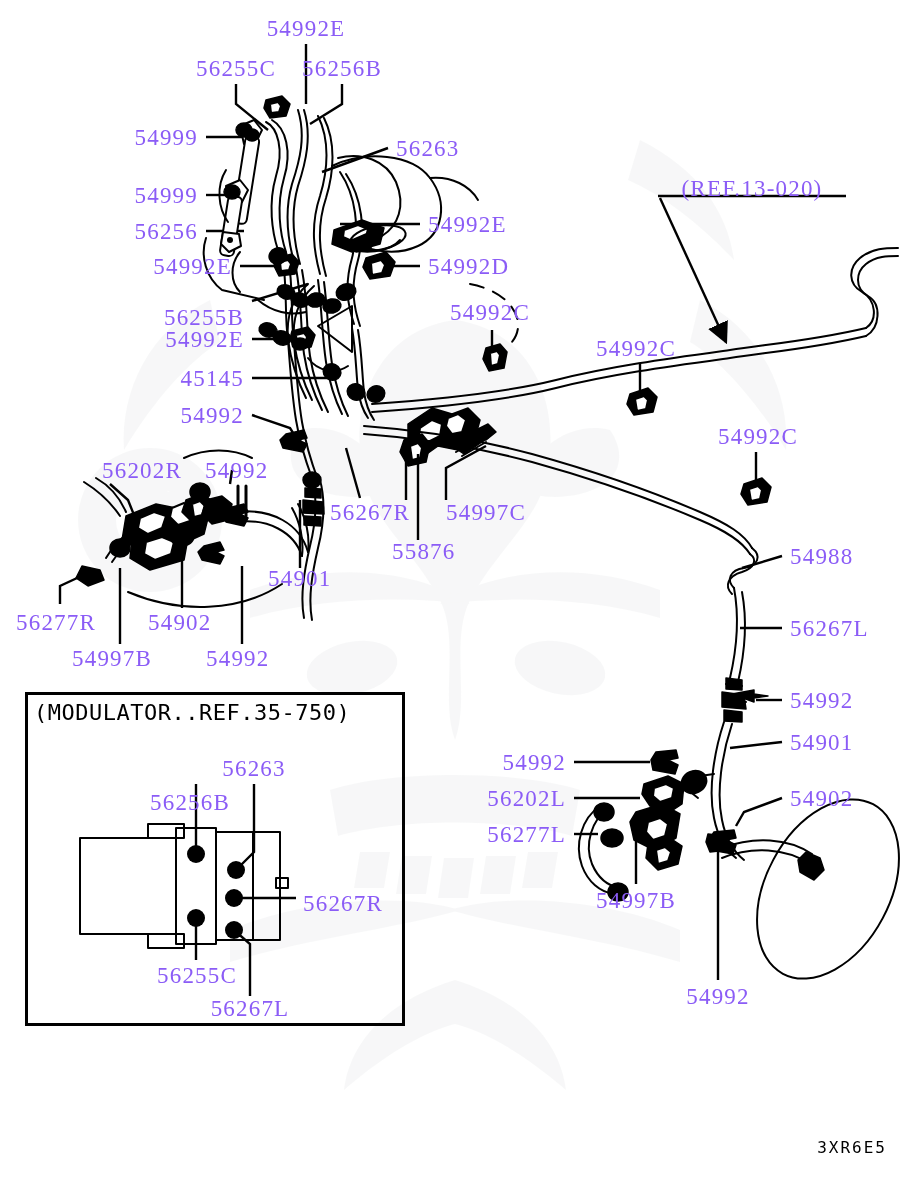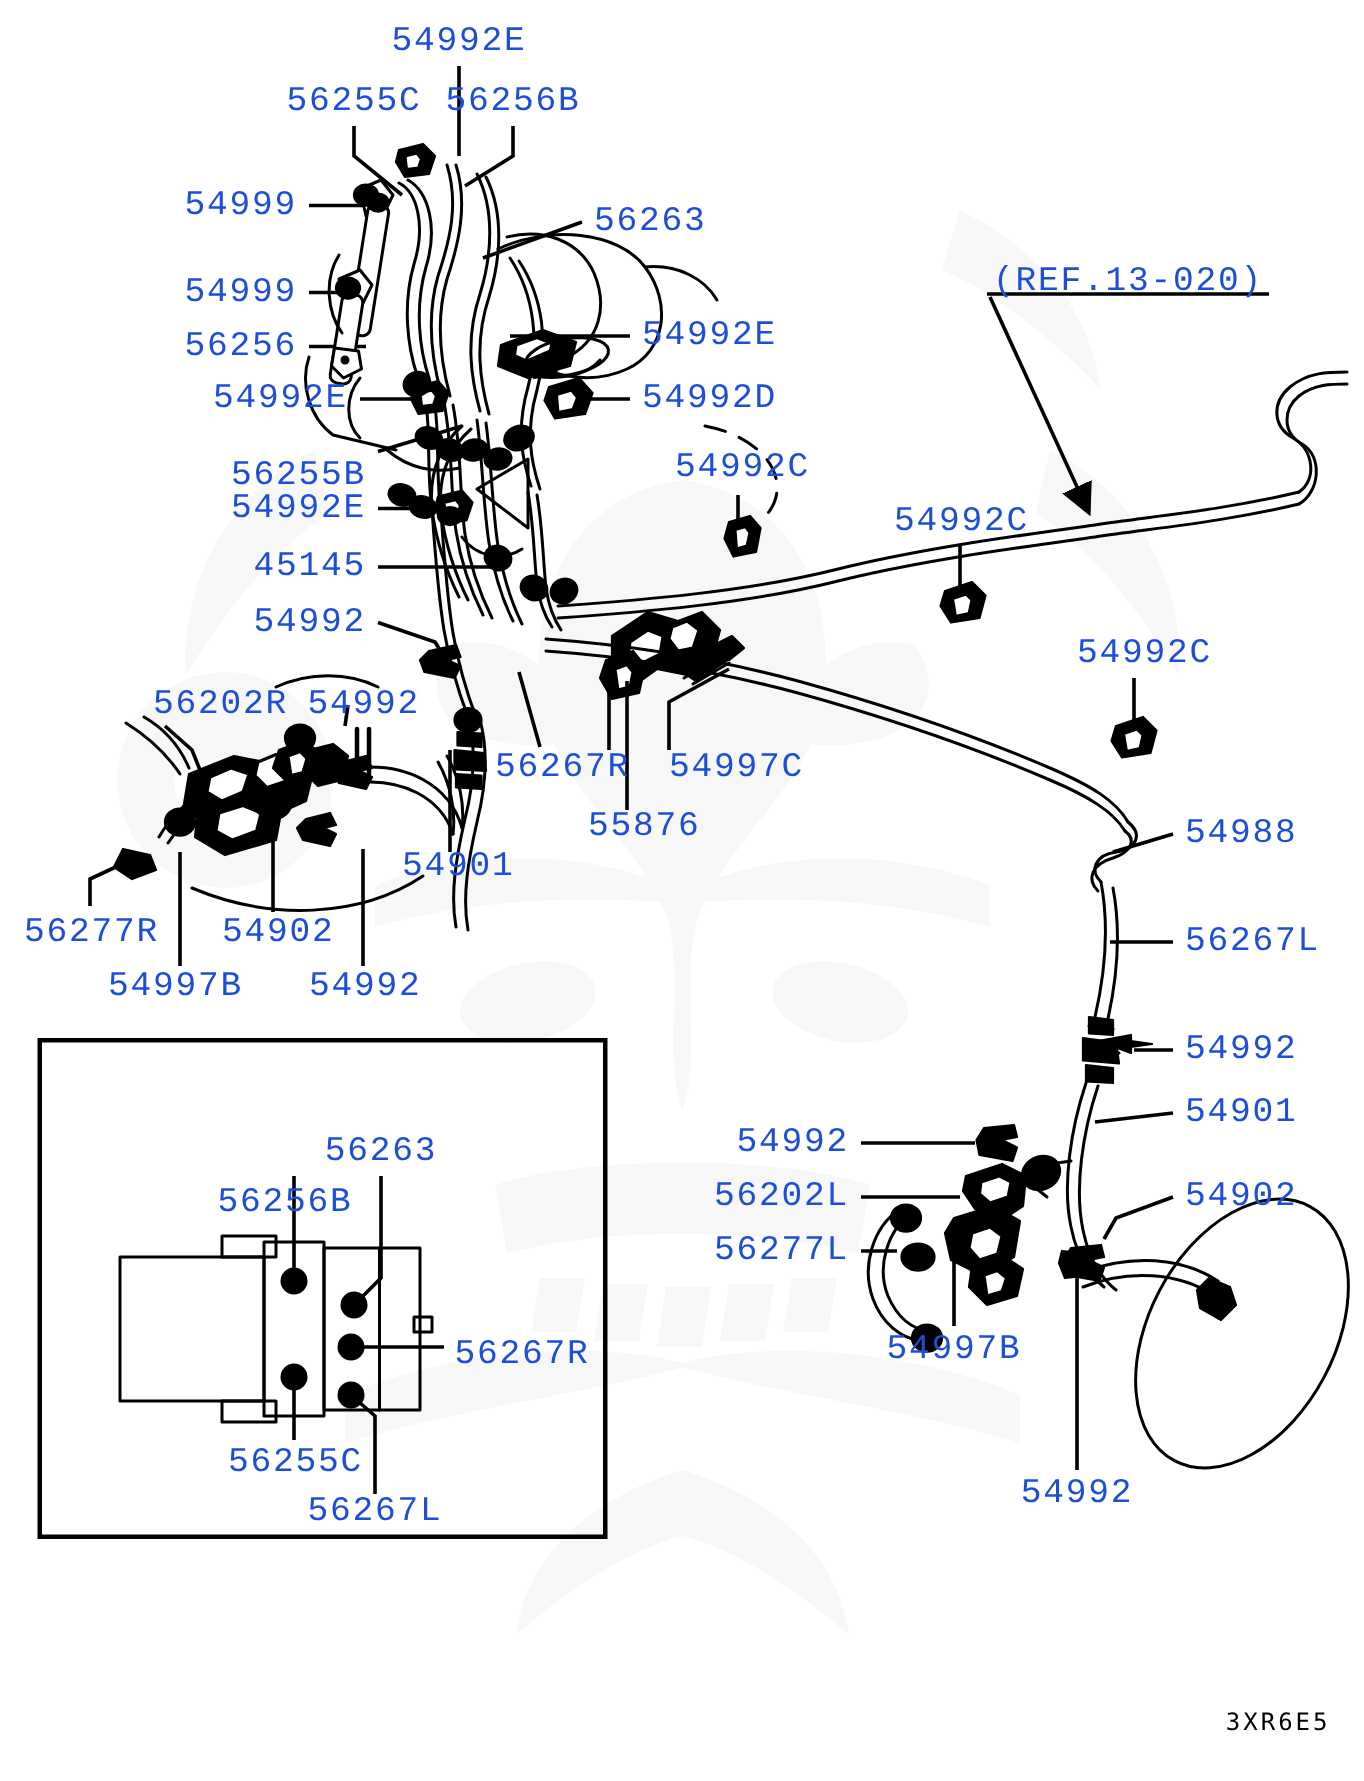--- a/index.html
+++ b/index.html
@@ -24,24 +24,24 @@
   }
   
   #art{
     position:absolute; left:0; top:0;
     width:909px; height:1187px;
     pointer-events:none;
   }
   
   .lbl{
     position:absolute;
-    font-family:Liberation Mono, monospace;
+    font-family:Liberation Serif, serif;
     font-size:23px;
     letter-spacing:1.2px;
-    color:#1d4ed8;
+    color:#8b5cf6;
     white-space:pre;
     line-height:1;
   }
   .lbl.r{ text-align:left; transform:translate(-100%,-50%); }
   .lbl.l{ text-align:left;  transform:translate(0,-50%); }
   .lbl.c{ text-align:center;transform:translate(-50%,-50%); }
   
   #modbox{
     position:absolute;
     left:25px; top:692px;
@@ -390,20 +390,21 @@
 
       <path class="lead" d="M196 784 L196 854"></path>
       <path class="lead" d="M254 784 L254 852 L236 870"></path>
       <path class="lead" d="M296 898 L234 898"></path>
       <path class="lead" d="M196 960 L196 918"></path>
       <path class="lead" d="M250 996 L250 944 L234 930"></path>
     </g>
   </svg>
 
   <div id="modbox"></div>
+  <div id="modtitle">(MODULATOR..REF.35-750)</div>
 
   <div id="labels-top">
       <div class="lbl c" style="left: 306px; top: 28px;">54992E</div>
       <div class="lbl c" style="left: 236px; top: 68px;">56255C</div>
       <div class="lbl c" style="left: 342px; top: 68px;">56256B</div>
       <div class="lbl r" style="left: 198px; top: 137px;">54999</div>
       <div class="lbl l" style="left: 396px; top: 148px;">56263</div>
       <div class="lbl r" style="left: 198px; top: 195px;">54999</div>
       <div class="lbl l" style="left: 428px; top: 224px;">54992E</div>
       <div class="lbl r" style="left: 198px; top: 231px;">56256</div>

